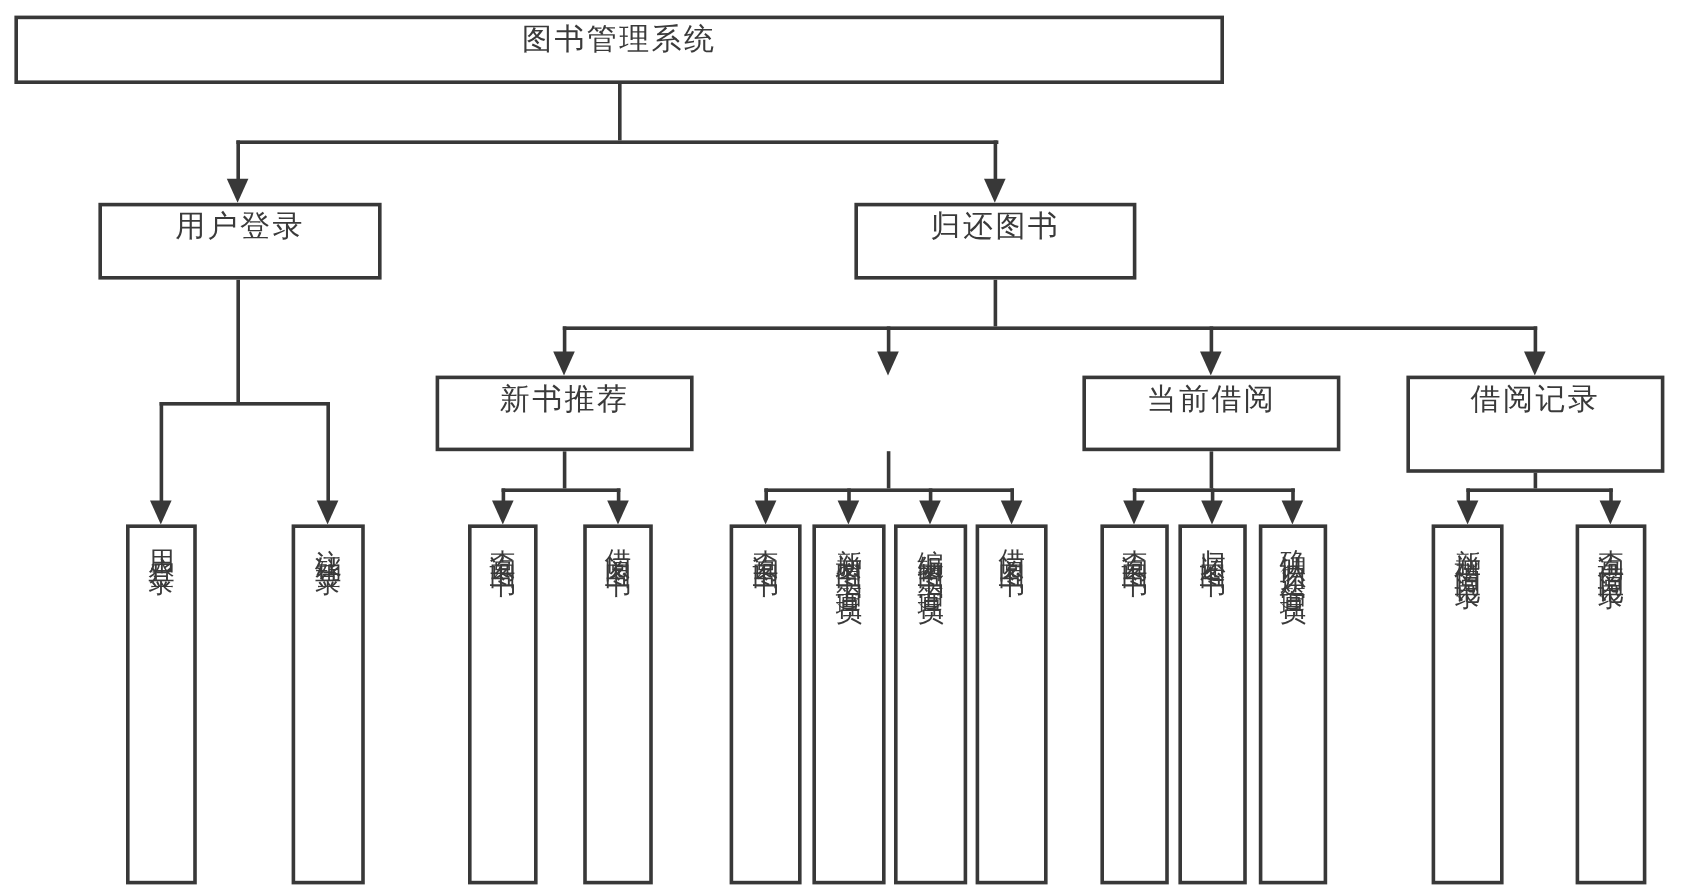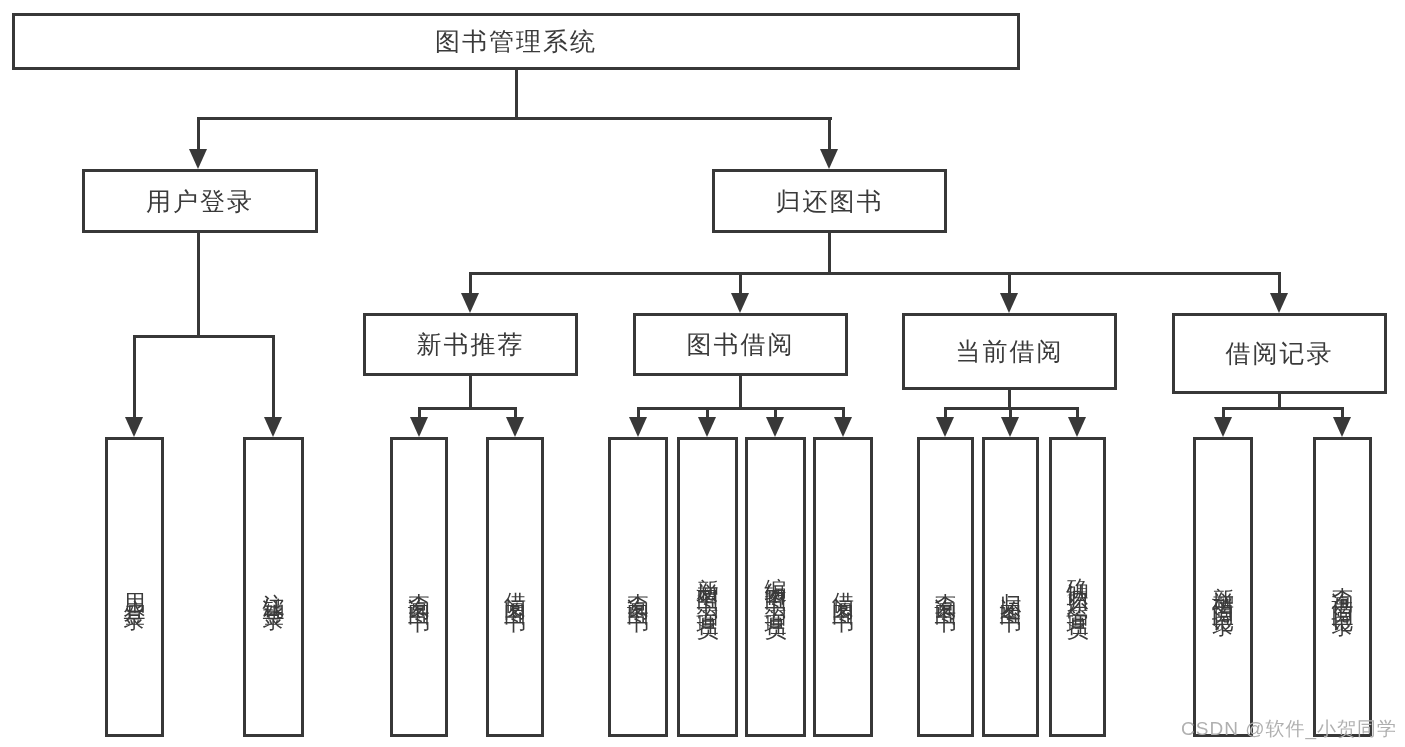--- a/index.html
+++ b/index.html
@@ -9,21 +9,21 @@
     --bg:#ffffff;
   }
   html,body{margin:0;padding:0;background:var(--bg);}
   .canvas{
     position:relative;width:1405px;height:747px;background:var(--bg);
     font-family:"Liberation Sans", sans-serif;color:var(--text);overflow:hidden;
   }
   .node{
     position:absolute;box-sizing:border-box;background:#fff;
     border:3px solid var(--line);
-    display:flex;align-items:center;justify-content:center;
+    display:flex;align-items:flex-start;justify-content:center;
   }
   .node.h{font-size:25px;letter-spacing:2px;white-space:nowrap;}
   .node.v{justify-content:center;}
   .node.v .vtxt{
     writing-mode:vertical-rl;text-orientation:mixed;
     font-size:22px;letter-spacing:6px;line-height:1;
   }
   .hl{position:absolute;height:3px;background:var(--line);}
   .vl{position:absolute;width:3px;background:var(--line);}
   .ar{
@@ -107,24 +107,21 @@
   <div class="node h" style="left:82px;top:169px;width:236px;height:64px;">
     <span>用户登录</span>
   </div>
   <div class="node h" style="left:712px;top:169px;width:235px;height:64px;">
     <span>归还图书</span>
   </div>
 
   <div class="node h" style="left:363px;top:313px;width:215px;height:63px;">
     <span>新书推荐</span>
   </div>
-  <div class="node h" style="left:633px;top:313px;width:215px;height:63px;">
-    <span>图书借阅</span>
-  </div>
-  <div class="node h" style="left:902px;top:313px;width:215px;height:77px;">
+  <div class="node h" style="left:902px;top:313px;width:215px;height:63px;">
     <span>当前借阅</span>
   </div>
   <div class="node h" style="left:1172px;top:313px;width:215px;height:81px;">
     <span>借阅记录</span>
   </div>
 
   <div class="node v" style="left:105px;top:437px;width:59px;height:300px;">
     <span class="vtxt">用户登录</span>
   </div>
   <div class="node v" style="left:243px;top:437px;width:61px;height:300px;">
@@ -161,15 +158,14 @@
     <span class="vtxt">确认归还（管理员）</span>
   </div>
 
   <div class="node v" style="left:1193px;top:437px;width:60px;height:300px;">
     <span class="vtxt">新增借阅记录</span>
   </div>
   <div class="node v" style="left:1313px;top:437px;width:59px;height:300px;">
     <span class="vtxt">查询借阅记录</span>
   </div>
 
-  <div class="watermark">CSDN @软件_小贺同学</div>
 
 </div>
 
 </body></html>

